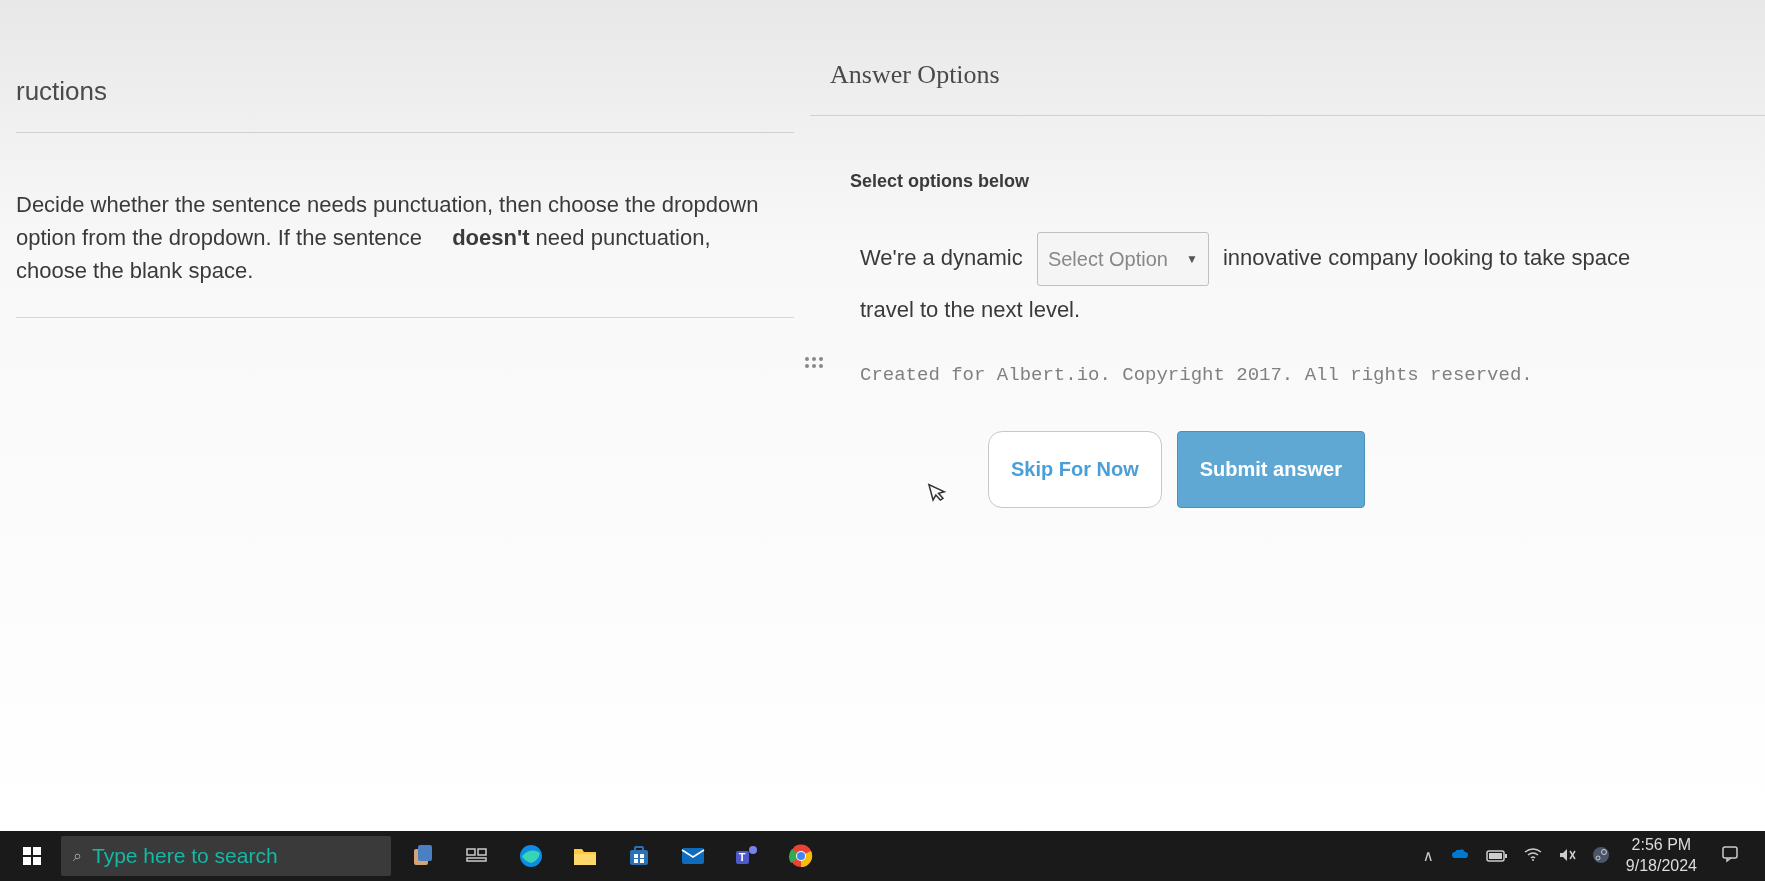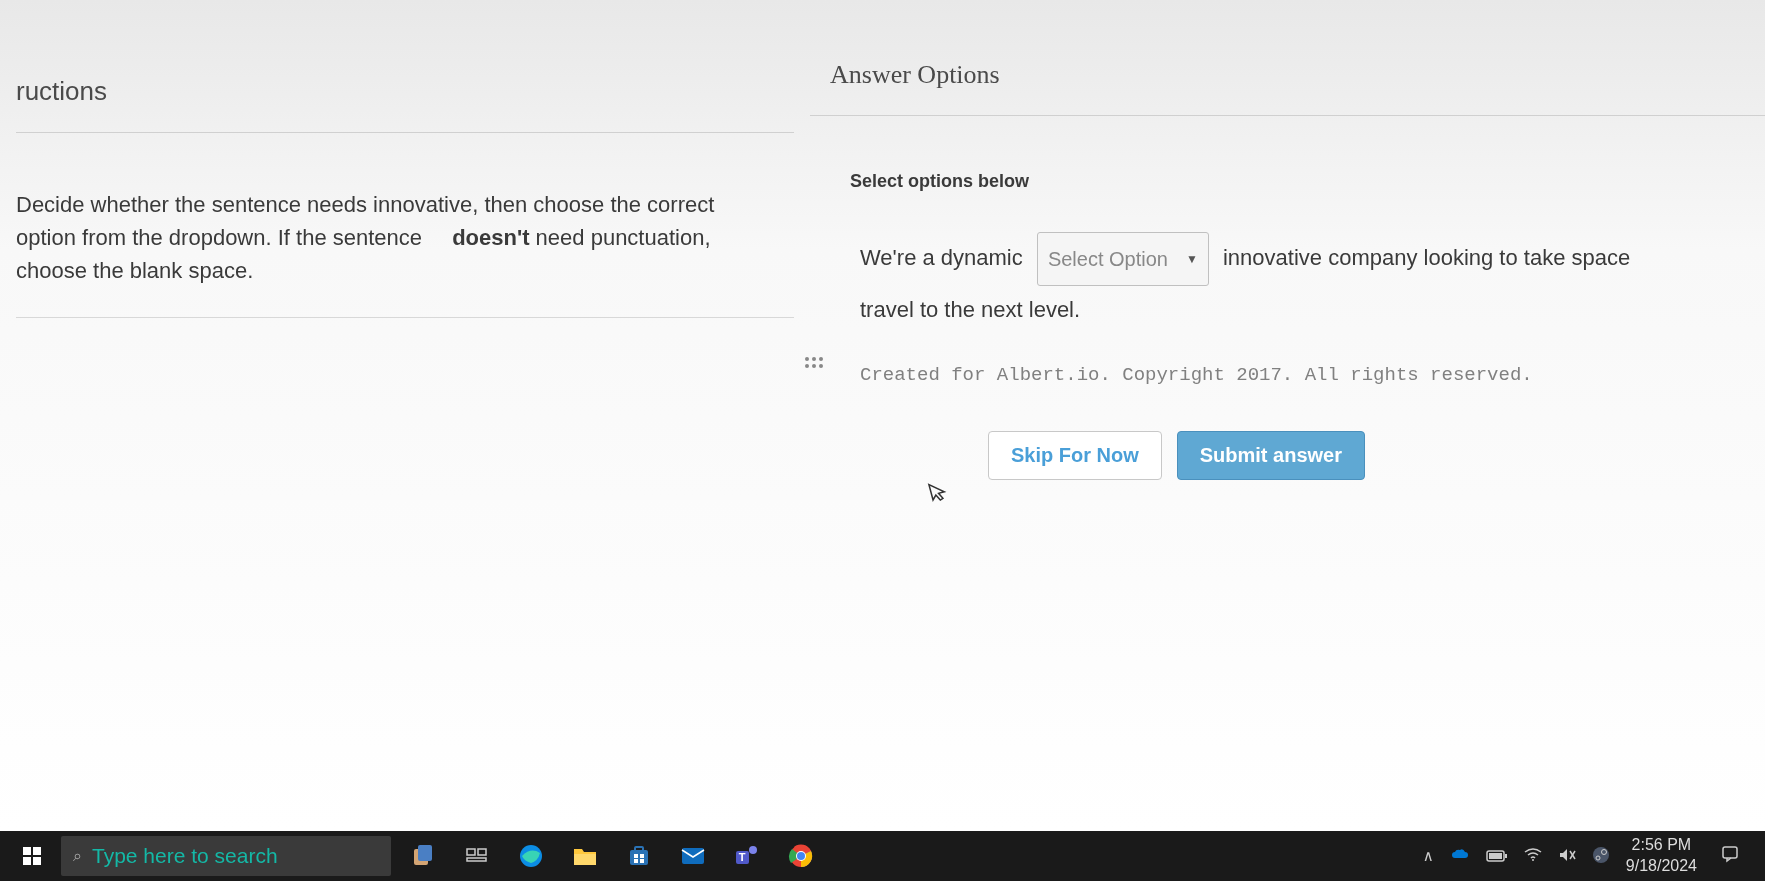--- a/index.html
+++ b/index.html
@@ -115,31 +115,31 @@
       padding: 45px 400px 0 0;
     }
     
     .btn-skip {
       background: #ffffff;
       border: 1px solid #c8c8c8;
       color: #4a9fd8;
       font-size: 20px;
       font-weight: 600;
       padding: 12px 22px;
-      border-radius: 4px;
+      border-radius: 14px;
       cursor: pointer;
     }
     
     .btn-submit {
       background: #5fa8d3;
       border: 1px solid #4a90bd;
       color: #ffffff;
       font-size: 20px;
       font-weight: 600;
-      padding: 12px 22px;
+      padding: 26px 22px;
       border-radius: 4px;
       cursor: pointer;
     }
     
     .divider-handle {
       position: absolute;
       left: 805px;
       top: 348px;
       width: 18px;
       height: 28px;
@@ -269,21 +269,21 @@
     }
   </style>
 </head>
 <body>
 
 <div class="main-content">
 
   <div class="left-panel">
     <div class="panel-header">ructions</div>
     <div class="instructions-text">
-      <span>Decide whether the sentence needs innovative, then choose the correct option from the dropdown. If the sentence </span><span class="bold">doesn't</span><span> need punctuation, choose the blank space.</span>
+      <span>Decide whether the sentence needs punctuation, then choose the dropdown option from the dropdown. If the sentence </span><span class="bold">doesn't</span><span> need punctuation, choose the blank space.</span>
     </div>
   </div>
 
   <div class="right-panel">
     <div class="panel-header">Answer Options</div>
     <div class="select-label">Select options below</div>
 
     <div class="question-content">
       <span>We're a dynamic</span>
       <span class="dropdown">

